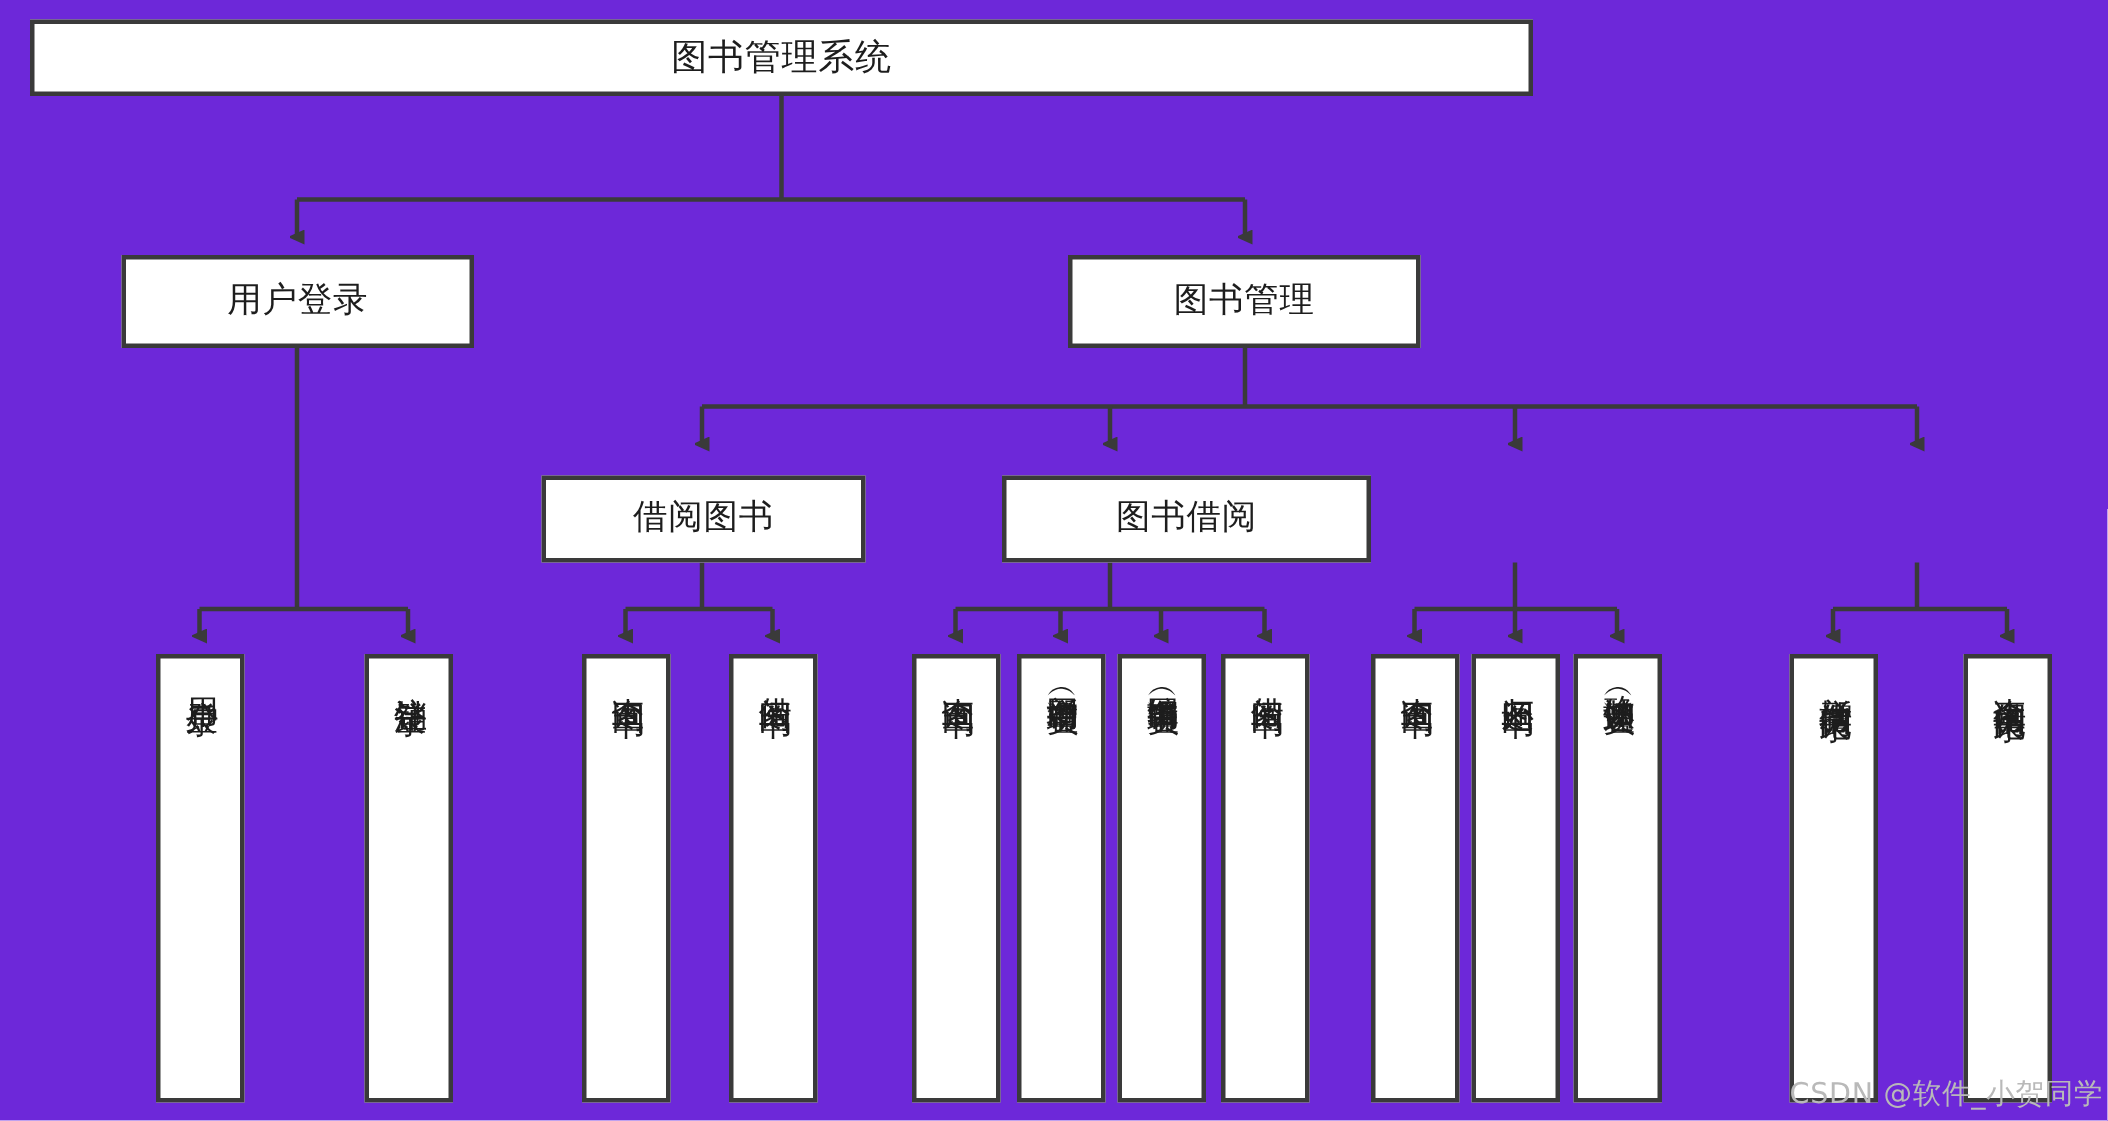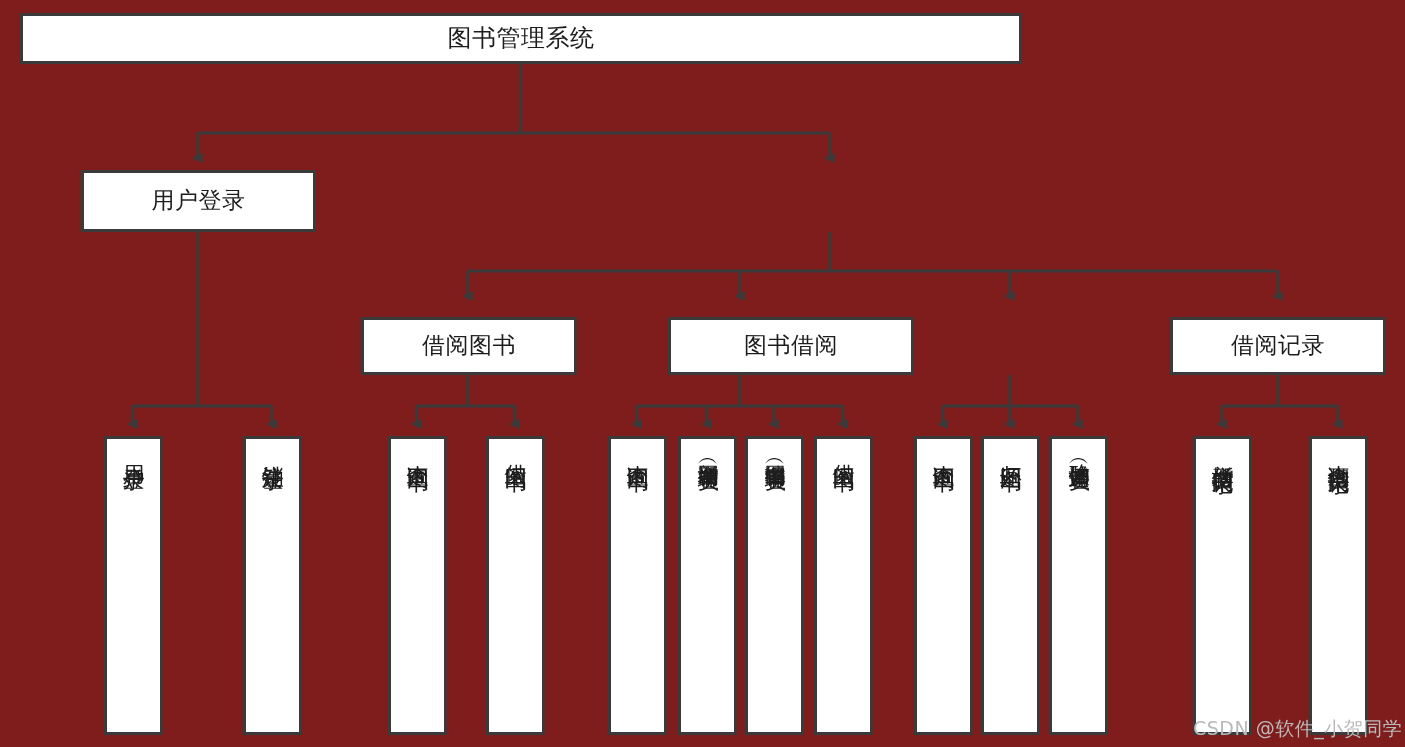--- a/index.html
+++ b/index.html
@@ -8,21 +8,21 @@
     padding: 0;
     background: #ffffff;
   }
   body {
     font-family: "DejaVu Sans", "Liberation Sans", sans-serif;
   }
   #canvas {
     position: relative;
     width: 1405px;
     height: 747px;
-    background: #7f1d1d;
+    background: #6d28d9;
     overflow: hidden;
   }
   svg.wires {
     position: absolute;
     left: 0;
     top: 0;
     width: 1405px;
     height: 747px;
     pointer-events: none;
   }
@@ -129,29 +129,29 @@
     </g>
   </svg>
 
   <div class="node horiz title" style="left:20px; top:13px; width:1002px; height:51px;">
     <span class="label">图书管理系统</span>
   </div>
 
   <div class="node horiz" style="left:81px; top:170px; width:235px; height:62px;">
     <span class="label">用户登录</span>
   </div>
+  <div class="node horiz" style="left:712px; top:170px; width:235px; height:62px;">
+    <span class="label">图书管理</span>
+  </div>
 
   <div class="node horiz" style="left:361px; top:317px; width:216px; height:58px;">
     <span class="label">借阅图书</span>
   </div>
   <div class="node horiz" style="left:668px; top:317px; width:246px; height:58px;">
     <span class="label">图书借阅</span>
-  </div>
-  <div class="node horiz" style="left:1170px; top:317px; width:216px; height:58px;">
-    <span class="label">借阅记录</span>
   </div>
 
   <div class="node vert" style="left:104px; top:436px; width:59px; height:299px;">
     <span class="label">用户登录</span>
   </div>
   <div class="node vert" style="left:243px; top:436px; width:59px; height:299px;">
     <span class="label">注销登录</span>
   </div>
 
   <div class="node vert" style="left:388px; top:436px; width:59px; height:299px;">

